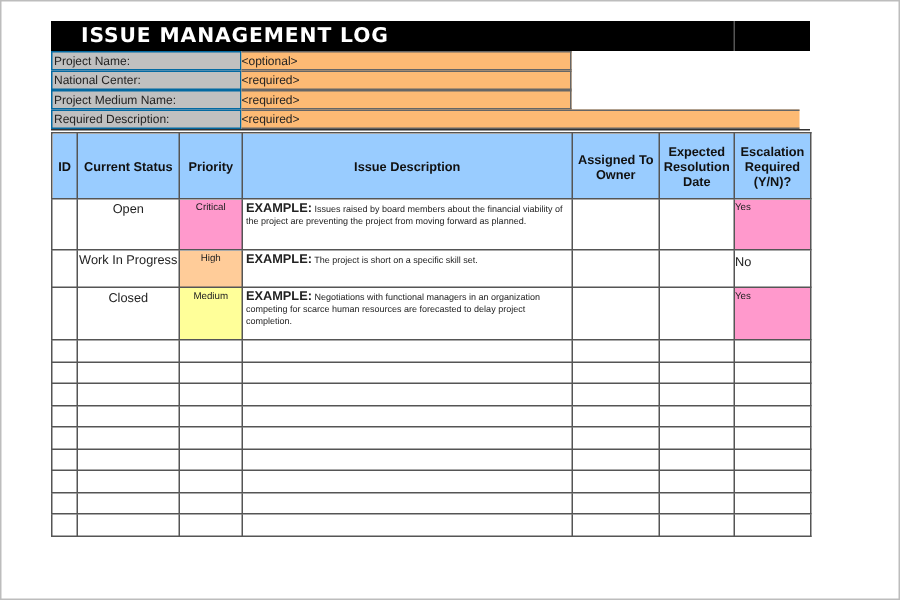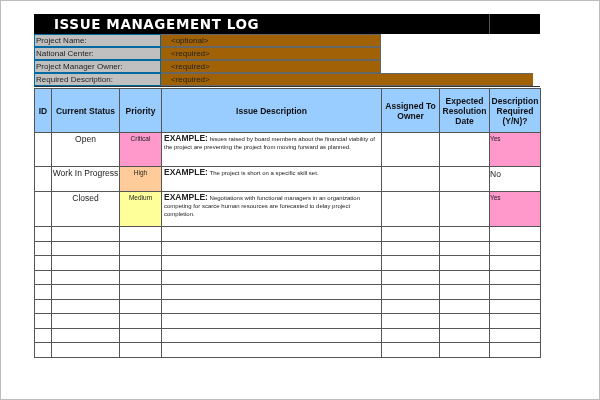--- a/index.html
+++ b/index.html
@@ -19,23 +19,23 @@
       font-family: "DejaVu Sans", sans-serif;
     }
     .title-bar .sep { position: absolute; left: 455px; top: 0; width: 1px; height: 20px; background: #555; }
     .meta-row { position: absolute; left: 0; height: 13px; }
     .meta-label {
       position: absolute; left: 0; top: 0; width: 127px; height: 13px; background: #c0c0c0;
       border: 1px solid #0369a1; box-sizing: border-box; font-size: 8px; line-height: 11px;
       padding-left: 1px; color: #222; white-space: nowrap; overflow: hidden;
     }
     .meta-value {
-      position: absolute; left: 127px; top: 0; width: 220px; height: 13px; background: #a16207;
+      position: absolute; left: 127px; top: 0; width: 220px; height: 13px; background: #fdba74;
       border: 1px solid #666; border-left: none; box-sizing: border-box; font-size: 8px;
-      line-height: 11px; padding-left: 10px; color: #222; white-space: nowrap;
+      line-height: 11px; padding-left: 0; color: #222; white-space: nowrap;
     }
     .meta-bottom-line { position: absolute; left: 0; top: 72px; width: 506px; height: 1px; background: #333; }
     table.log {
       position: absolute; left: 0; top: 74px; border-collapse: collapse; table-layout: fixed;
       width: 506px;
     }
     table.log td, table.log th {
       border: 1px solid #555; padding: 0; overflow: hidden; vertical-align: top;
     }
     table.log th {
@@ -70,21 +70,21 @@
 
   <div class="meta-row" style="top:20px">
     <div class="meta-label">Project Name:</div>
     <div class="meta-value">&lt;optional&gt;</div>
   </div>
   <div class="meta-row" style="top:33px">
     <div class="meta-label">National Center:</div>
     <div class="meta-value">&lt;required&gt;</div>
   </div>
   <div class="meta-row" style="top:46px">
-    <div class="meta-label">Project Manager Owner:</div>
+    <div class="meta-label">Project Medium Name:</div>
     <div class="meta-value">&lt;required&gt;</div>
   </div>
   <div class="meta-row" style="top:59px">
     <div class="meta-label">Required Description:</div>
     <div class="meta-value" style="border-right:none;width:372px">&lt;required&gt;</div>
   </div>
   <div class="meta-bottom-line"></div>
 
   <table class="log">
     <colgroup>
@@ -97,21 +97,21 @@
         <col style="width:51px">
     </colgroup>
     <thead>
       <tr>
         <th>ID</th>
         <th>Current Status</th>
         <th>Priority</th>
         <th>Issue Description</th>
         <th>Assigned To Owner</th>
         <th>Expected Resolution Date</th>
-        <th>Description Required (Y/N)?</th>
+        <th>Escalation Required (Y/N)?</th>
       </tr>
     </thead>
     <tbody>
       <tr class="r-ex1">
         <td></td>
         <td class="c-status">Open</td>
         <td class="c-prio pink">Critical</td>
         <td class="c-issue"><b>EXAMPLE:</b><span> Issues raised by board members about the financial viability of the project are preventing the project from moving forward as planned.</span></td>
         <td></td>
         <td></td>

